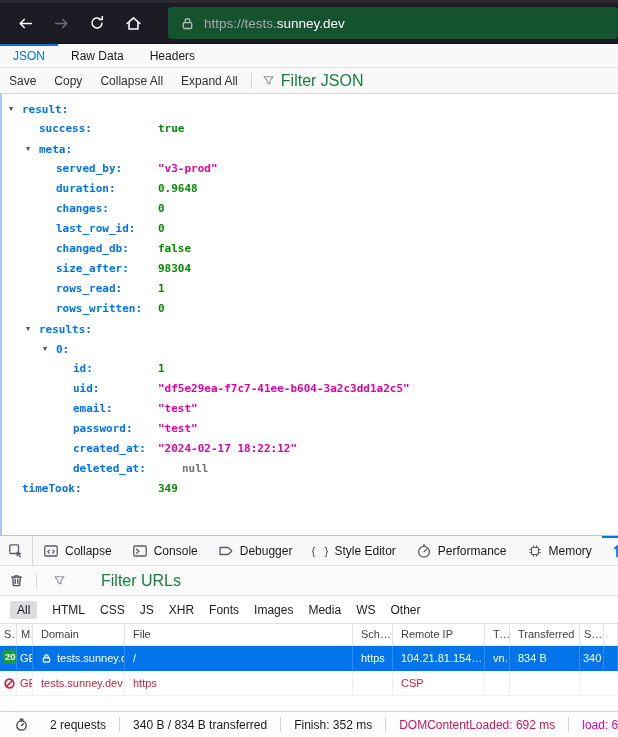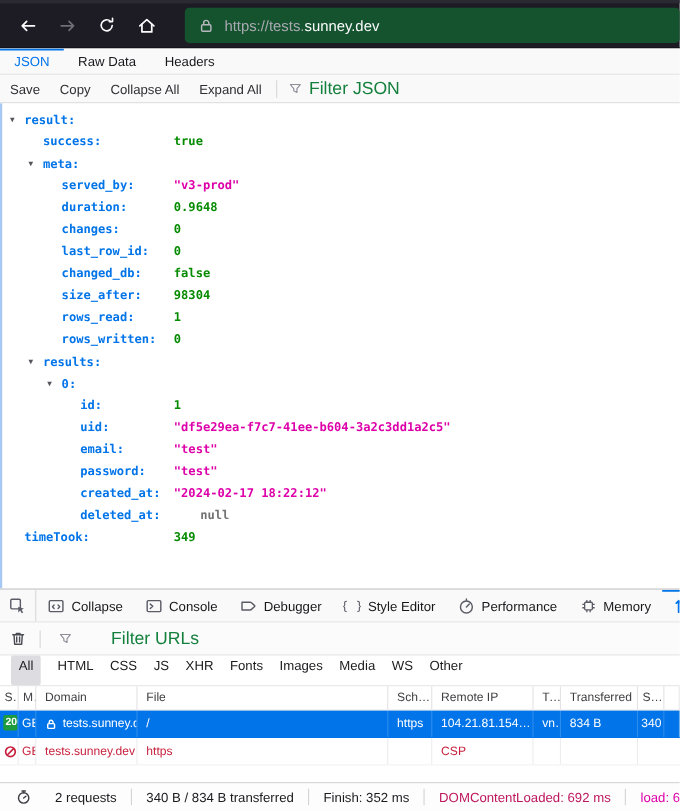--- a/index.html
+++ b/index.html
@@ -76,21 +76,21 @@
   .dtab.active .icon { color: #0074e8; }
   .net-toolbar {
     height: 30px; flex: 0 0 30px; background: #fbfbfc;
     border-bottom: 1px solid #e0e0e2;
     display: flex; align-items: center;
   }
   .trashbtn { width: 32px; height: 100%; display: flex; align-items: center; justify-content: center; }
   .net-pills {
     height: 28px; flex: 0 0 28px; background: #ffffff;
     border-bottom: 1px solid #e0e0e2;
-    display: flex; gap: 15px; padding: 0 10px;
+    display: flex; align-items: center; gap: 15px; padding: 0 10px;
     font-size: 12px; color: #1b1b1e;
   }
   .pill { padding: 2px 0; }
   .pill.active { background: #dddde1; border-radius: 2px; padding: 2px 7px; }
   
   .ncols { display: grid; grid-template-columns: 17px 16px 92px 228px 40px 92px 25px 70px 24px 1fr; }
   .net-header { height: 22px; flex: 0 0 22px; font-size: 11px; color: #3f3f43; background: #fff; border-bottom: 1px solid #e6e6e9; }
   .hcell { line-height: 21px; padding-left: 8px; border-right: 1px solid #e3e3e6; overflow: hidden; white-space: nowrap; text-overflow: ellipsis; }
   .hcell.tight { padding-left: 4px; }
   .nrow { height: 25px; flex: 0 0 25px; font-size: 11px; color: #18181a; border-bottom: 1px solid #f0f0f2; background: #fff; }

